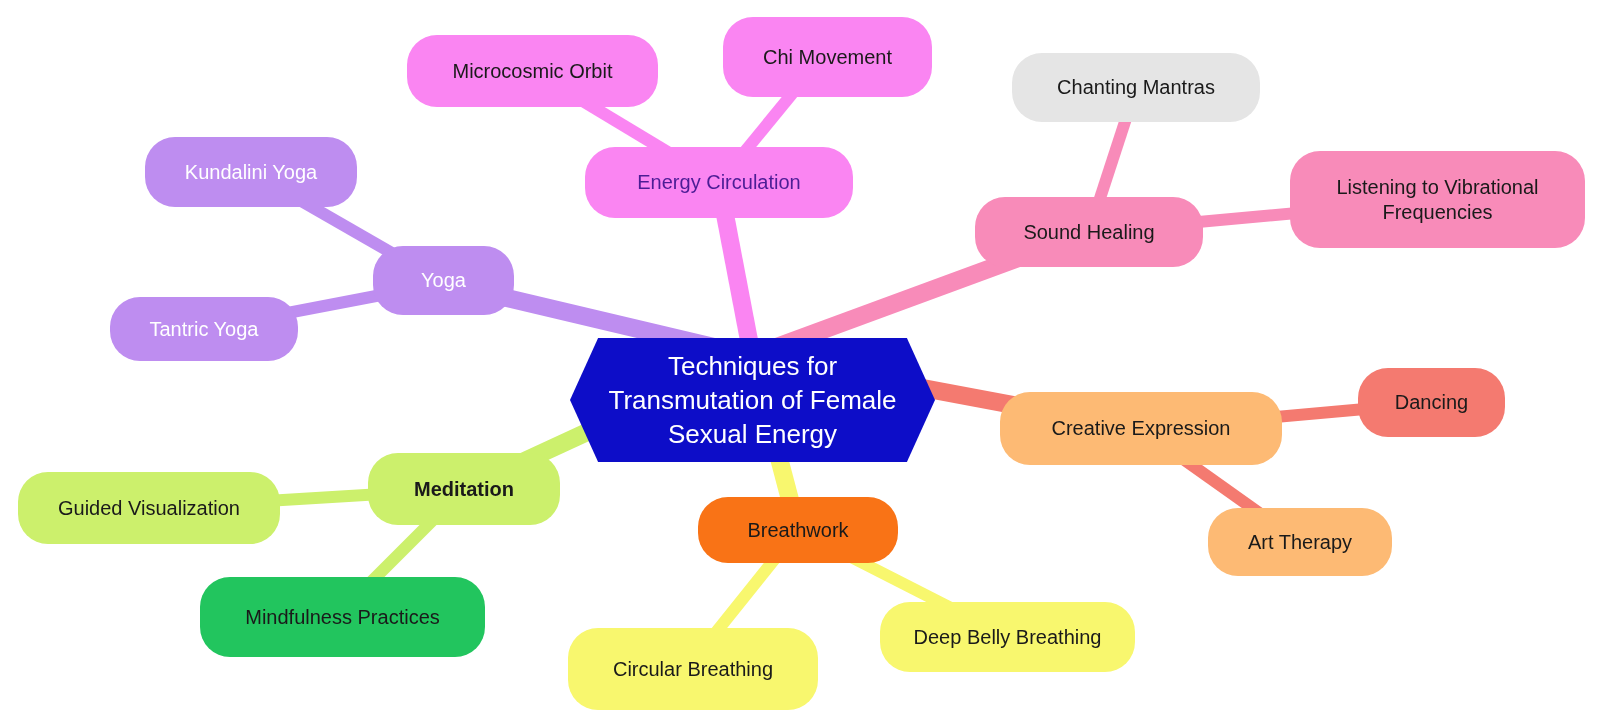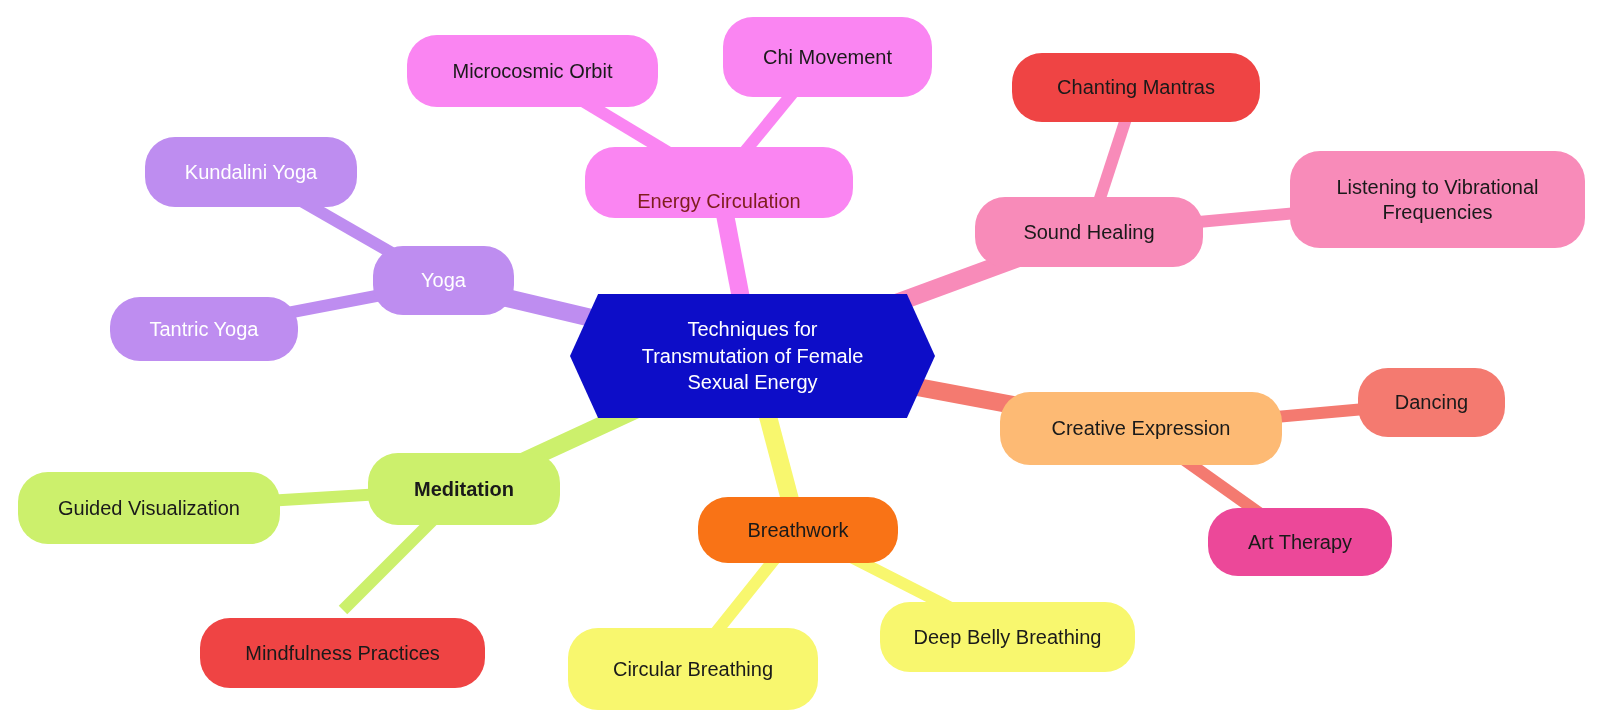--- a/index.html
+++ b/index.html
@@ -34,22 +34,23 @@
     line-height: 1.25;
     box-sizing: border-box;
     padding: 4px 14px;
   }
   .node .node-label {
     display: block;
   }
   .center-node {
     border-radius: 0;
     clip-path: polygon(7.7% 0%, 92.3% 0%, 100% 50%, 92.3% 100%, 7.7% 100%, 0% 50%);
-    font-size: 20px;
+    font-size: 26px;
     padding: 0;
+    margin-top: 44px;
   }
   .center-text span {
     display: block;
     line-height: 1.32;
   }
 </style>
 </head>
 <body>
 
 <div class="canvas">
@@ -78,34 +79,34 @@
   </svg>
 
   <div class="node center-node" style="left: 570px; top: 294px; width: 365px; height: 124px; background-color: rgb(13, 13, 200); color: rgb(255, 255, 255);">
     <div class="center-text">
       <span>Techniques for</span>
       <span>Transmutation of Female</span>
       <span>Sexual Energy</span>
     </div>
   </div>
 
-  <div class="node" style="left: 585px; top: 147px; width: 268px; height: 71px; background-color: rgb(250, 133, 242); color: #7f1d1d; align-items: flex-end;">
+  <div class="node" style="left: 585px; top: 147px; width: 268px; height: 71px; background-color: rgb(250, 133, 242); color: #4c1d95;">
     <span class="node-label">Energy Circulation</span>
   </div>
   <div class="node" style="left: 407px; top: 35px; width: 251px; height: 72px; background-color: rgb(250, 133, 242); color: rgb(26, 26, 26);">
     <span class="node-label">Microcosmic Orbit</span>
   </div>
   <div class="node" style="left: 723px; top: 17px; width: 209px; height: 80px; background-color: rgb(250, 133, 242); color: rgb(26, 26, 26);">
     <span class="node-label">Chi Movement</span>
   </div>
 
   <div class="node" style="left: 975px; top: 197px; width: 228px; height: 70px; background-color: rgb(248, 139, 185); color: rgb(26, 26, 26);">
     <span class="node-label">Sound Healing</span>
   </div>
-  <div class="node" style="left: 1012px; top: 53px; width: 248px; height: 69px; background-color: #ef4444; color: rgb(26, 26, 26);">
+  <div class="node" style="left: 1012px; top: 53px; width: 248px; height: 69px; background-color: #e5e5e5; color: rgb(26, 26, 26);">
     <span class="node-label">Chanting Mantras</span>
   </div>
   <div class="node" style="left: 1290px; top: 151px; width: 295px; height: 97px; background-color: rgb(248, 139, 185); color: rgb(26, 26, 26);">
     <span class="node-label">Listening to Vibrational Frequencies</span>
   </div>
 
   <div class="node" style="left: 373px; top: 246px; width: 141px; height: 69px; background-color: rgb(190, 141, 240); color: rgb(255, 255, 255);">
     <span class="node-label">Yoga</span>
   </div>
   <div class="node" style="left: 145px; top: 137px; width: 212px; height: 70px; background-color: rgb(190, 141, 240); color: rgb(255, 255, 255);">
@@ -114,31 +115,31 @@
   <div class="node" style="left: 110px; top: 297px; width: 188px; height: 64px; background-color: rgb(190, 141, 240); color: rgb(255, 255, 255);">
     <span class="node-label">Tantric Yoga</span>
   </div>
 
   <div class="node" style="left: 1000px; top: 392px; width: 282px; height: 73px; background-color: #fdba74; color: rgb(26, 26, 26);">
     <span class="node-label">Creative Expression</span>
   </div>
   <div class="node" style="left: 1358px; top: 368px; width: 147px; height: 69px; background-color: rgb(244, 122, 112); color: rgb(26, 26, 26);">
     <span class="node-label">Dancing</span>
   </div>
-  <div class="node" style="left: 1208px; top: 508px; width: 184px; height: 68px; background-color: #ec4899; color: rgb(26, 26, 26);">
+  <div class="node" style="left: 1208px; top: 508px; width: 184px; height: 68px; background-color: #fdba74; color: rgb(26, 26, 26);">
     <span class="node-label">Art Therapy</span>
   </div>
 
   <div class="node" style="left: 368px; top: 453px; width: 192px; height: 72px; background-color: rgb(204, 240, 108); color: rgb(26, 26, 26); font-weight: bold;">
     <span class="node-label">Meditation</span>
   </div>
   <div class="node" style="left: 18px; top: 472px; width: 262px; height: 72px; background-color: rgb(204, 240, 108); color: rgb(26, 26, 26);">
     <span class="node-label">Guided Visualization</span>
   </div>
-  <div class="node" style="left: 200px; top: 577px; width: 285px; height: 70px; background-color: #ef4444; color: rgb(26, 26, 26); margin-top: 41px;">
+  <div class="node" style="left: 200px; top: 577px; width: 285px; height: 80px; background-color: #22c55e; color: rgb(26, 26, 26);">
     <span class="node-label">Mindfulness Practices</span>
   </div>
 
   <div class="node" style="left: 698px; top: 497px; width: 200px; height: 66px; background-color: #f97316; color: rgb(26, 26, 26);">
     <span class="node-label">Breathwork</span>
   </div>
   <div class="node" style="left: 568px; top: 628px; width: 250px; height: 82px; background-color: rgb(248, 247, 110); color: rgb(26, 26, 26);">
     <span class="node-label">Circular Breathing</span>
   </div>
   <div class="node" style="left: 880px; top: 602px; width: 255px; height: 70px; background-color: rgb(248, 247, 110); color: rgb(26, 26, 26);">

